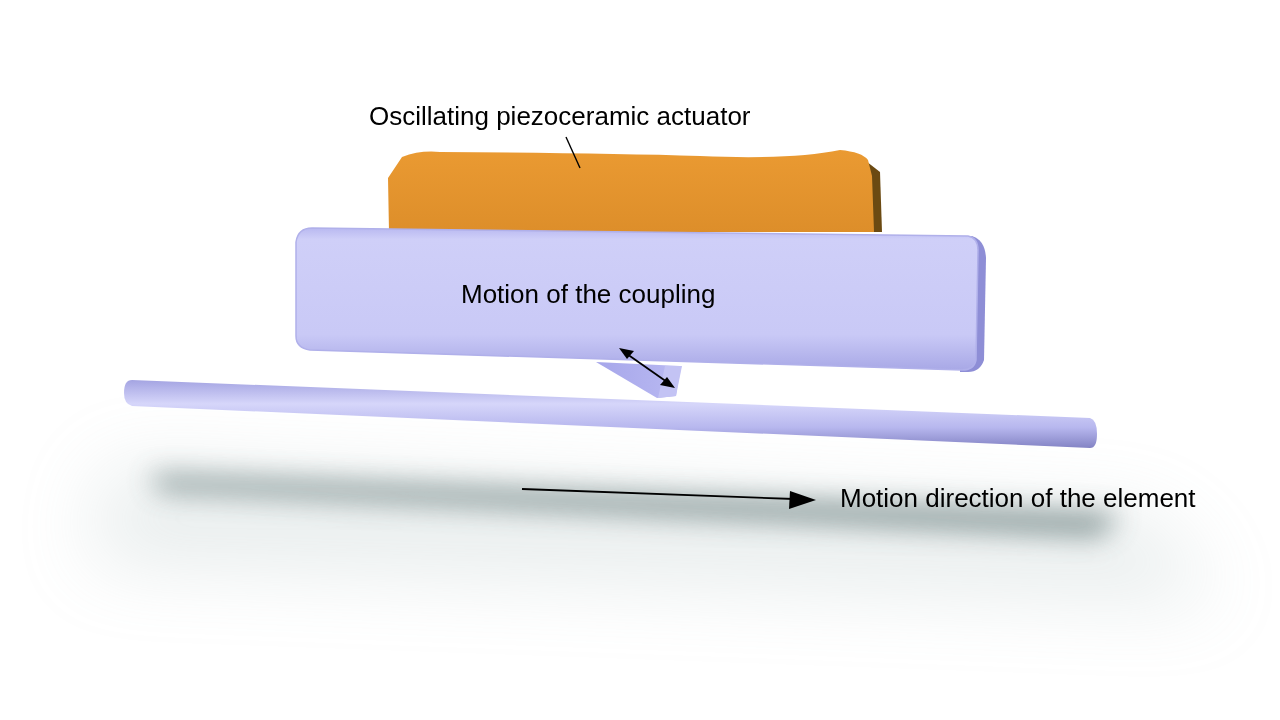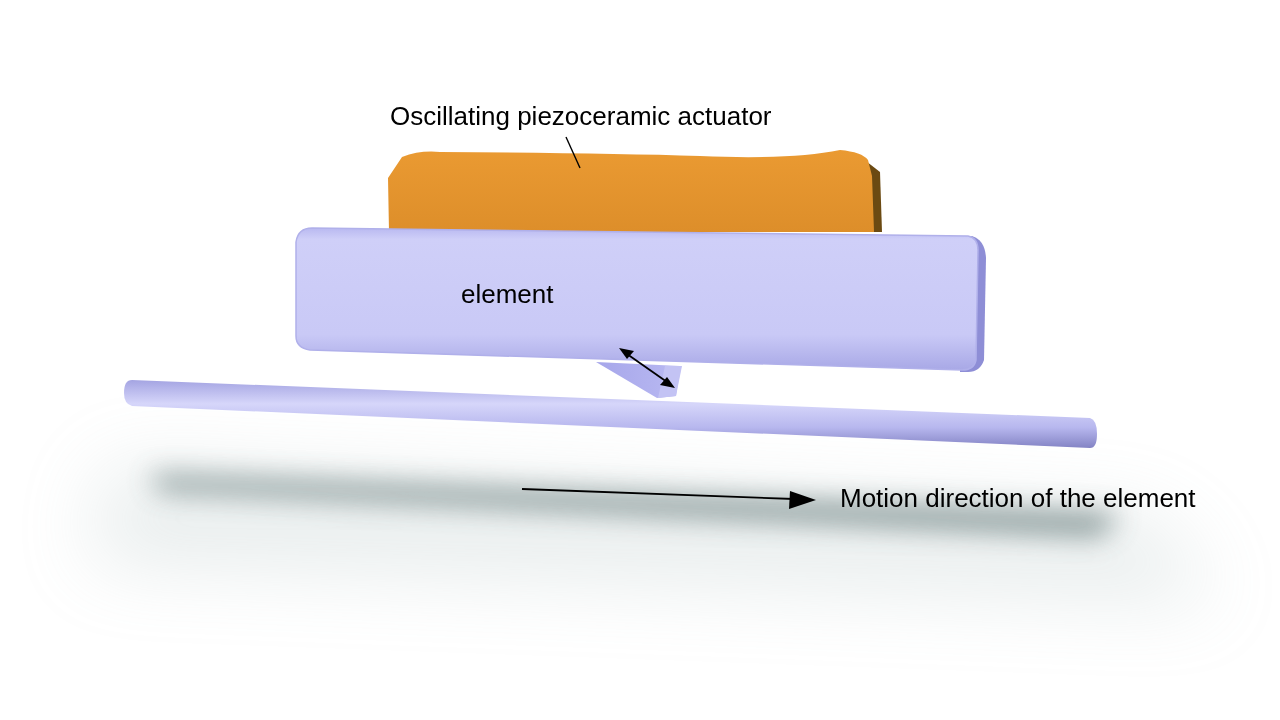--- a/index.html
+++ b/index.html
@@ -1,19 +1,19 @@
 <!DOCTYPE html>
 <html><head>
   <meta charset="utf-8">
   <style>
     html, body { margin: 0; padding: 0; background: #ffffff; }
     body { width: 1280px; height: 720px; position: relative; overflow: hidden; font-family: "Liberation Sans", sans-serif; }
     #scene { position: absolute; left: 0; top: 0; }
     .label { position: absolute; color: #000; font-size: 26px; line-height: 31px; white-space: nowrap; letter-spacing: 0px; }
-    #lbl-actuator { left: 390px; top: 101px; }
+    #lbl-actuator { left: 369px; top: 101px; }
     #lbl-coupling { left: 461px; top: 279px; }
     #lbl-runner { left: 840px; top: 483px; }
   </style>
 </head>
 <body>
 
 <svg id="scene" width="1280" height="720" viewBox="0 0 1280 720">
   <defs>
     <filter id="blurShadow" x="-20%" y="-100%" width="140%" height="300%">
       <feGaussianBlur stdDeviation="14"></feGaussianBlur>
@@ -77,15 +77,15 @@
   </g>
 
   <g>
     <line x1="522" y1="489" x2="794" y2="499" stroke="#000" stroke-width="1.8"></line>
     <polygon points="816,500 790,491 789,509" fill="#000"></polygon>
   </g>
 </svg>
 
 <div class="label" id="lbl-actuator">Oscillating piezoceramic actuator</div>
 <div class="label" id="lbl-coupling">
-  <div>element</div>
+  <div>Motion of the coupling</div>
 </div>
 <div class="label" id="lbl-runner">Motion direction of the element</div>
 
 </body></html>

